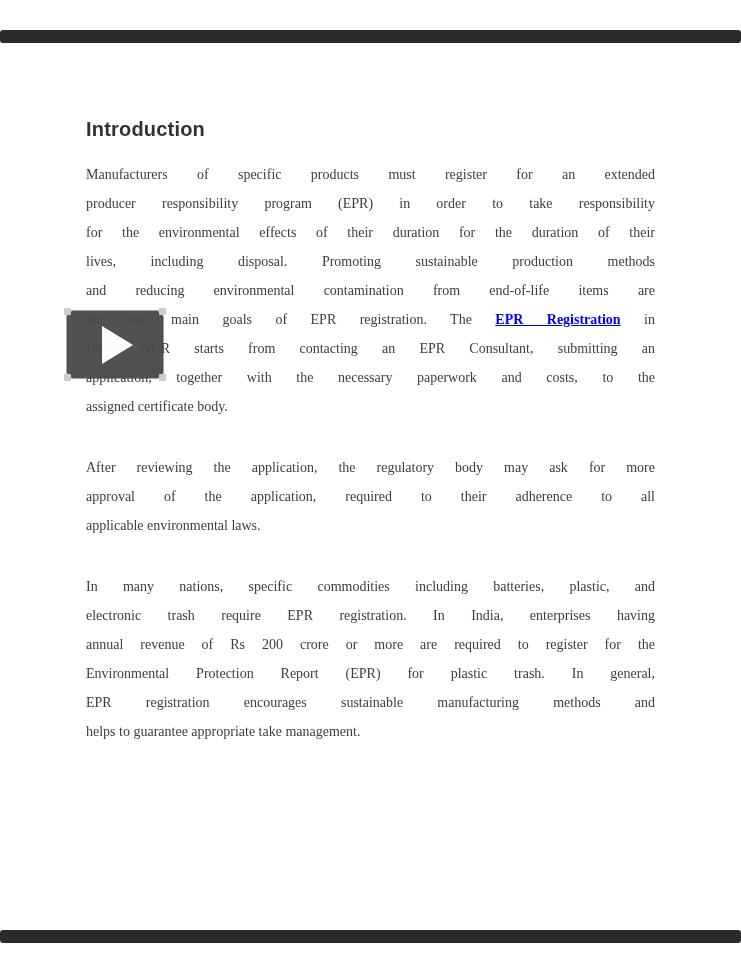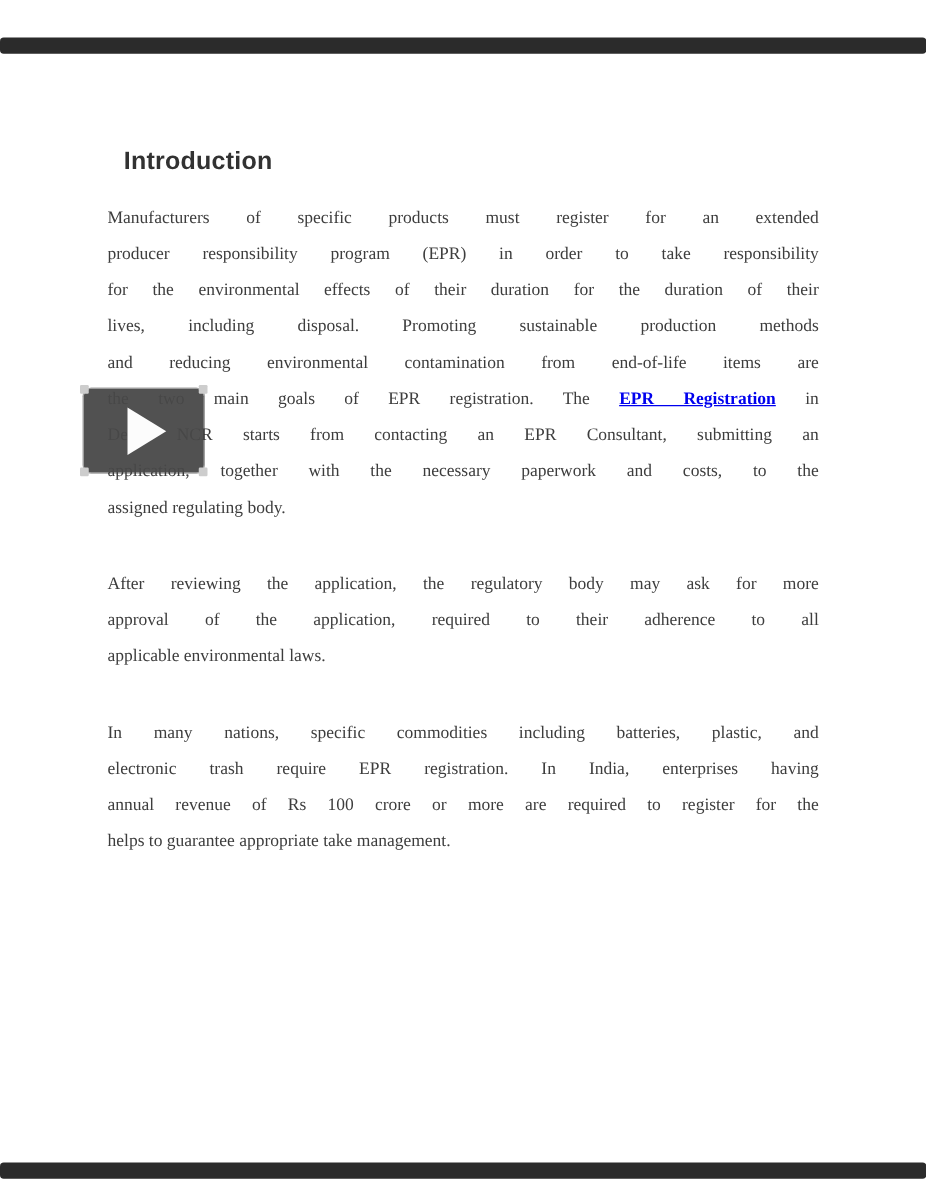--- a/index.html
+++ b/index.html
@@ -34,21 +34,21 @@
     left: 86px;
     top: 116px;
     width: 569px;
   }
   .heading {
     font-family: "Liberation Sans", sans-serif;
     font-size: 20px;
     line-height: 26px;
     font-weight: 700;
     color: var(--heading-color);
-    margin: 0 0 18px 13px;
+    margin: 0 0 18px 0;
     letter-spacing: 0.2px;
   }
   .para { margin: 0 0 32px 0; }
   .para:last-child { margin-bottom: 16px; }
   .line {
     font-family: "Liberation Serif", serif;
     font-size: 14px;
     line-height: 29px;
     color: var(--text-color);
     text-align: justify;
@@ -108,31 +108,33 @@
   <div id="paragraphs">
       <div class="para">
         <div class="line"><span>Manufacturers of specific products must register for an extended</span></div>
         <div class="line"><span>producer responsibility program (EPR) in order to take responsibility</span></div>
         <div class="line"><span>for the environmental effects of their duration for the duration of their</span></div>
         <div class="line"><span>lives, including disposal. Promoting sustainable production methods</span></div>
         <div class="line"><span>and reducing environmental contamination from end-of-life items are</span></div>
         <div class="line"><span>the two main goals of EPR registration. The </span><span class="link">EPR Registration</span><span> in</span></div>
         <div class="line"><span>Delhi NCR starts from contacting an EPR Consultant, submitting an</span></div>
         <div class="line"><span>application, together with the necessary paperwork and costs, to the</span></div>
-        <div class="line last"><span>assigned regulating body.</span></div>
+        <div class="line last"><span>assigned certificate body.</span></div>
       </div>
       <div class="para">
         <div class="line"><span>After reviewing the application, the regulatory body may ask for more</span></div>
         <div class="line"><span>approval of the application, required to their adherence to all</span></div>
         <div class="line last"><span>applicable environmental laws.</span></div>
       </div>
       <div class="para">
         <div class="line"><span>In many nations, specific commodities including batteries, plastic, and</span></div>
         <div class="line"><span>electronic trash require EPR registration. In India, enterprises having</span></div>
-        <div class="line"><span>annual revenue of Rs 100 crore or more are required to register for the</span></div>
+        <div class="line"><span>annual revenue of Rs 200 crore or more are required to register for the</span></div>
+        <div class="line"><span>Environmental Protection Report (EPR) for plastic trash. In general,</span></div>
+        <div class="line"><span>EPR registration encourages sustainable manufacturing methods and</span></div>
         <div class="line last"><span>helps to guarantee appropriate take management.</span></div>
       </div>
     </div>
 </div>
 
 <div class="play-overlay">
   <span class="handle tl"></span>
   <span class="handle tr"></span>
   <span class="handle bl"></span>
   <span class="handle br"></span>

